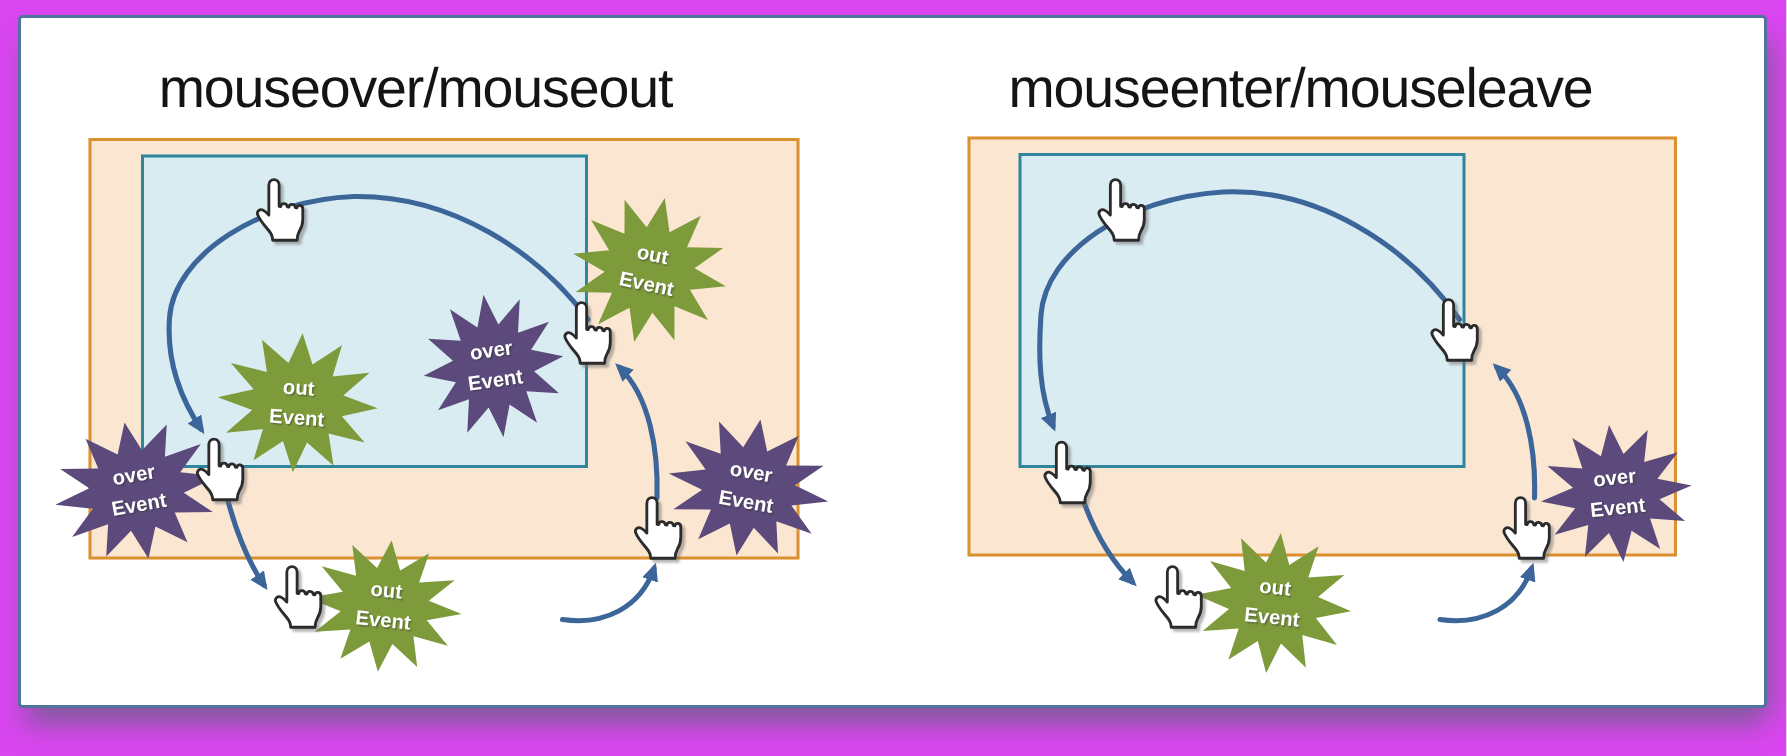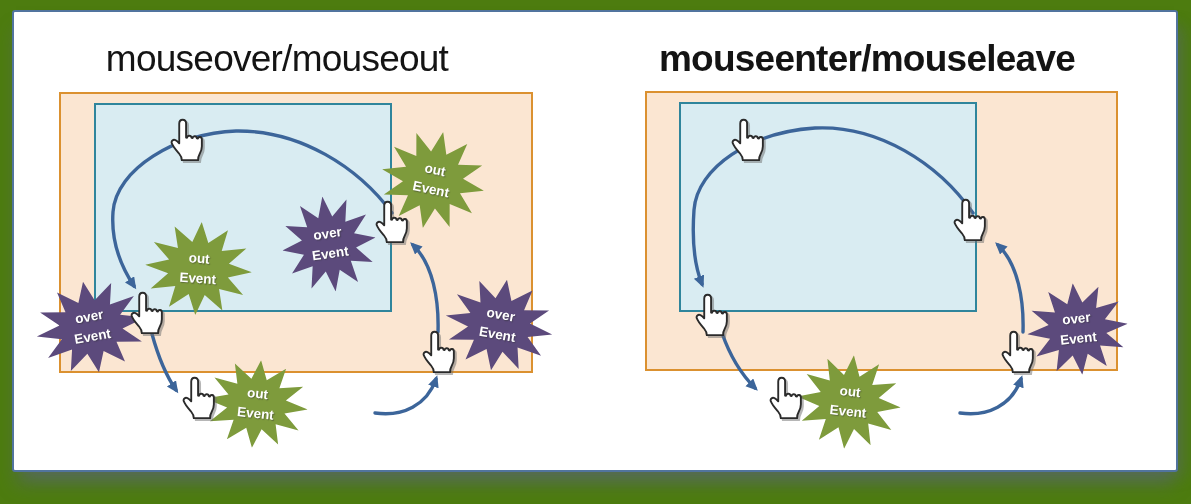--- a/index.html
+++ b/index.html
@@ -1,18 +1,18 @@
 <!DOCTYPE html>
 <html><head>
 <meta charset="utf-8">
 <style>
   html,body{margin:0;padding:0;background:#ffffff;}
   #stage{
     position:relative;width:1191px;height:504px;overflow:hidden;
-    font-family:"Liberation Sans", sans-serif;background:#4d7c0f;
+    font-family:"Liberation Sans", sans-serif;background:#d946ef;
   }
   
   .frame{
     position:absolute;left:12px;top:10px;width:1162px;height:458px;
     background:#ffffff;border:2px solid #51749e;border-radius:3px;
     box-shadow:0 16px 16px -4px rgba(90,100,118,.55), 12px 10px 14px -6px rgba(90,100,118,.35);
   }
   .panel-title{
     position:absolute;top:38px;height:42px;line-height:42px;
     font-size:37px;letter-spacing:-0.75px;color:#141414;text-align:center;
@@ -39,21 +39,21 @@
   .cursor svg{filter:drop-shadow(2px 2px 0.6px rgba(110,110,110,.5));}
 </style>
 </head>
 <body>
 
 <div id="stage">
 
   <div class="frame"></div>
 
   <div class="panel-title" style="left:57px;width:440px;">mouseover/mouseout</div>
-  <div class="panel-title" style="left:647px;width:440px;font-weight:bold;">mouseenter/mouseleave</div>
+  <div class="panel-title" style="left:647px;width:440px;">mouseenter/mouseleave</div>
 
   <div class="outer-box" style="left:59px;top:92px;width:474px;height:281px;"></div>
   <div class="inner-box" style="left:94px;top:103px;width:298px;height:209px;"></div>
 
   <div class="outer-box" style="left:645px;top:91px;width:473px;height:280px;"></div>
   <div class="inner-box" style="left:679px;top:102px;width:298px;height:210px;"></div>
 
   <div class="burst green" style="left:381px;top:131px;width:104px;height:98px;transform:rotate(12deg);">
     <span class="bl">out</span>
     <span class="bl">Event</span>

